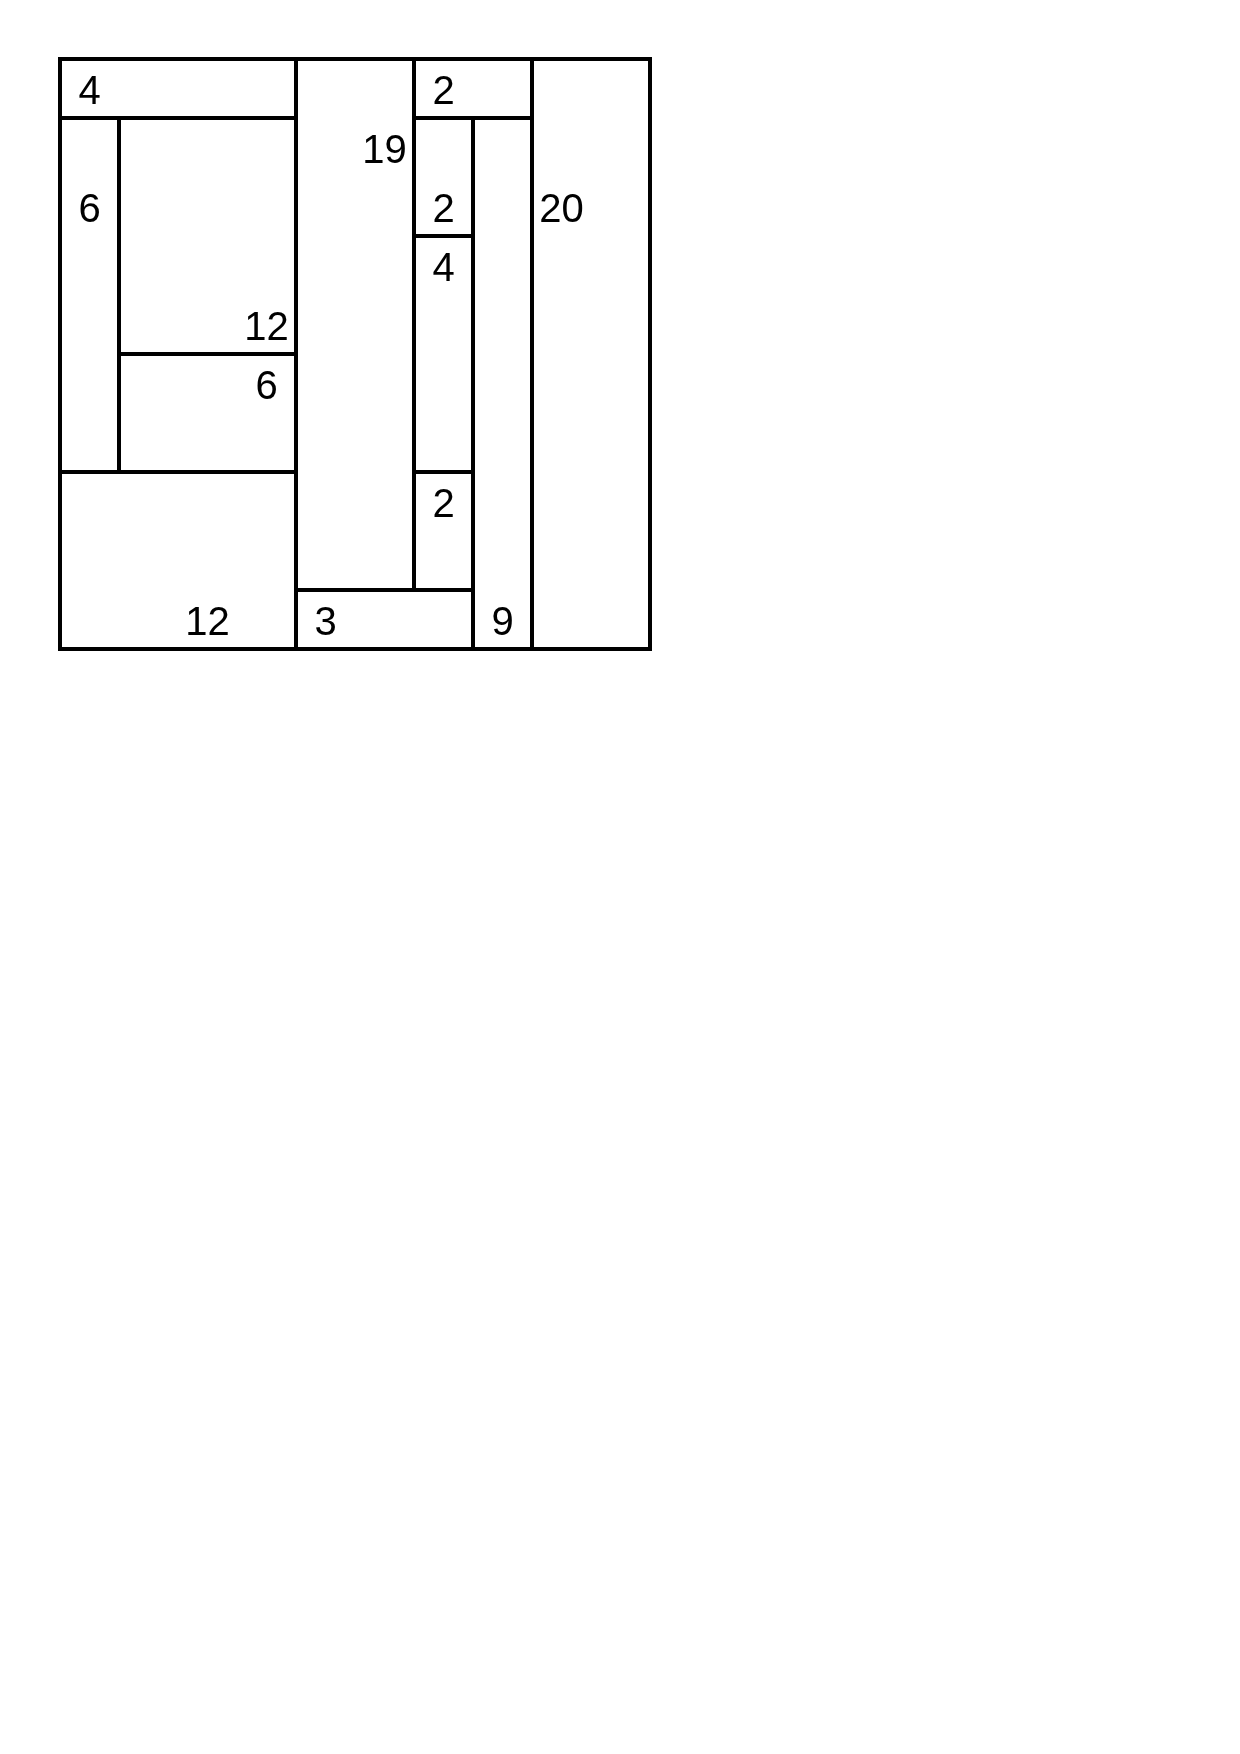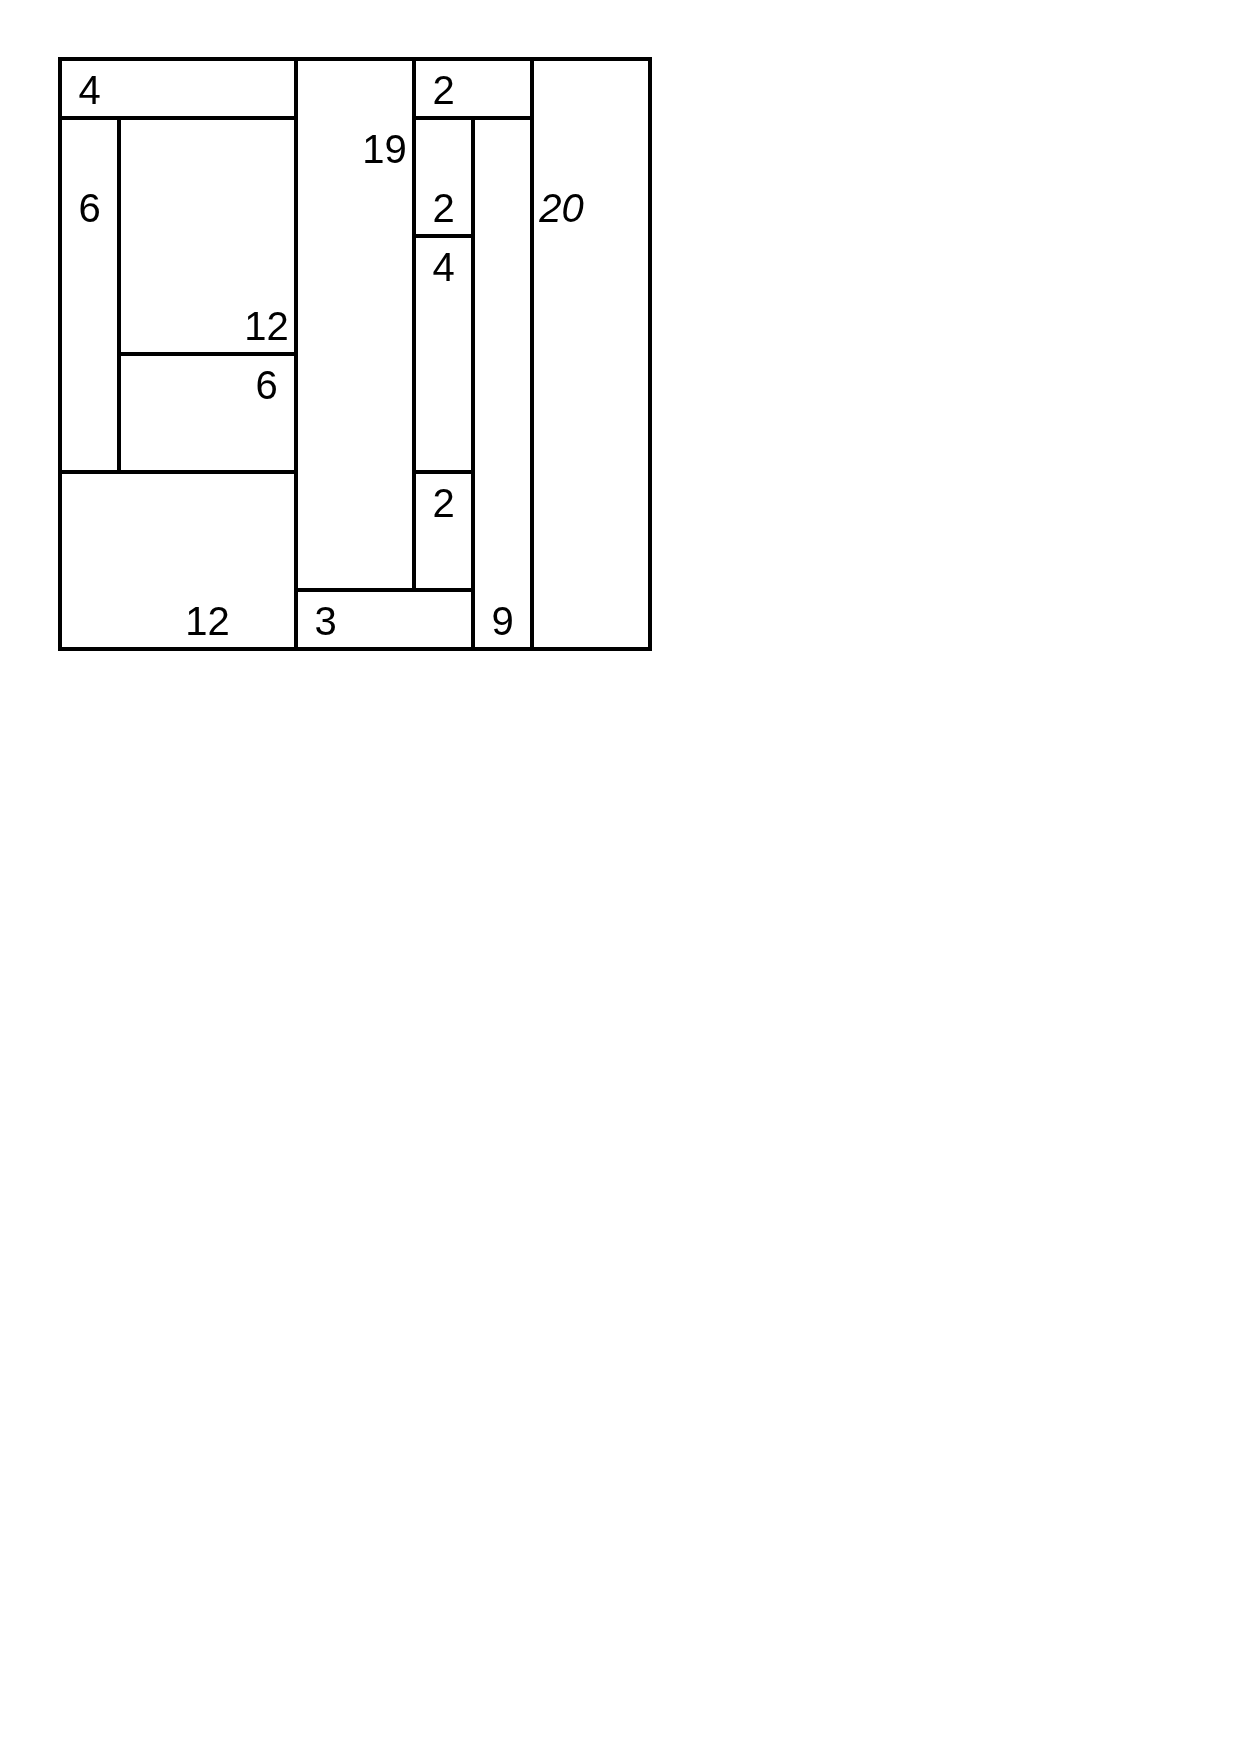--- a/index.html
+++ b/index.html
@@ -62,15 +62,15 @@
       <div class="clue" style="left: 414px; top: 177px; width: 59px; height: 59px; font-size: 40px; color: rgb(0, 0, 0);">2</div>
       <div class="region" style="left: 412px; top: 234px; width: 63px; height: 240px; border-width: 4px; border-color: rgb(0, 0, 0);"></div>
       <div class="clue" style="left: 414px; top: 236px; width: 59px; height: 59px; font-size: 40px; color: rgb(0, 0, 0);">4</div>
       <div class="region" style="left: 412px; top: 470px; width: 63px; height: 122px; border-width: 4px; border-color: rgb(0, 0, 0);"></div>
       <div class="clue" style="left: 414px; top: 472px; width: 59px; height: 59px; font-size: 40px; color: rgb(0, 0, 0);">2</div>
       <div class="region" style="left: 294px; top: 588px; width: 181px; height: 63px; border-width: 4px; border-color: rgb(0, 0, 0);"></div>
       <div class="clue" style="left: 296px; top: 590px; width: 59px; height: 59px; font-size: 40px; color: rgb(0, 0, 0);">3</div>
       <div class="region" style="left: 471px; top: 116px; width: 63px; height: 535px; border-width: 4px; border-color: rgb(0, 0, 0);"></div>
       <div class="clue" style="left: 473px; top: 590px; width: 59px; height: 59px; font-size: 40px; color: rgb(0, 0, 0);">9</div>
       <div class="region" style="left: 530px; top: 57px; width: 122px; height: 594px; border-width: 4px; border-color: rgb(0, 0, 0);"></div>
-      <div class="clue" style="left: 532px; top: 177px; width: 59px; height: 59px; font-size: 40px; color: rgb(0, 0, 0); font-style: italic;">20</div>
+      <div class="clue" style="left: 532px; top: 177px; width: 59px; height: 59px; font-size: 40px; color: rgb(0, 0, 0);">20</div>
     </div>
 </div>
 
 </body></html>

